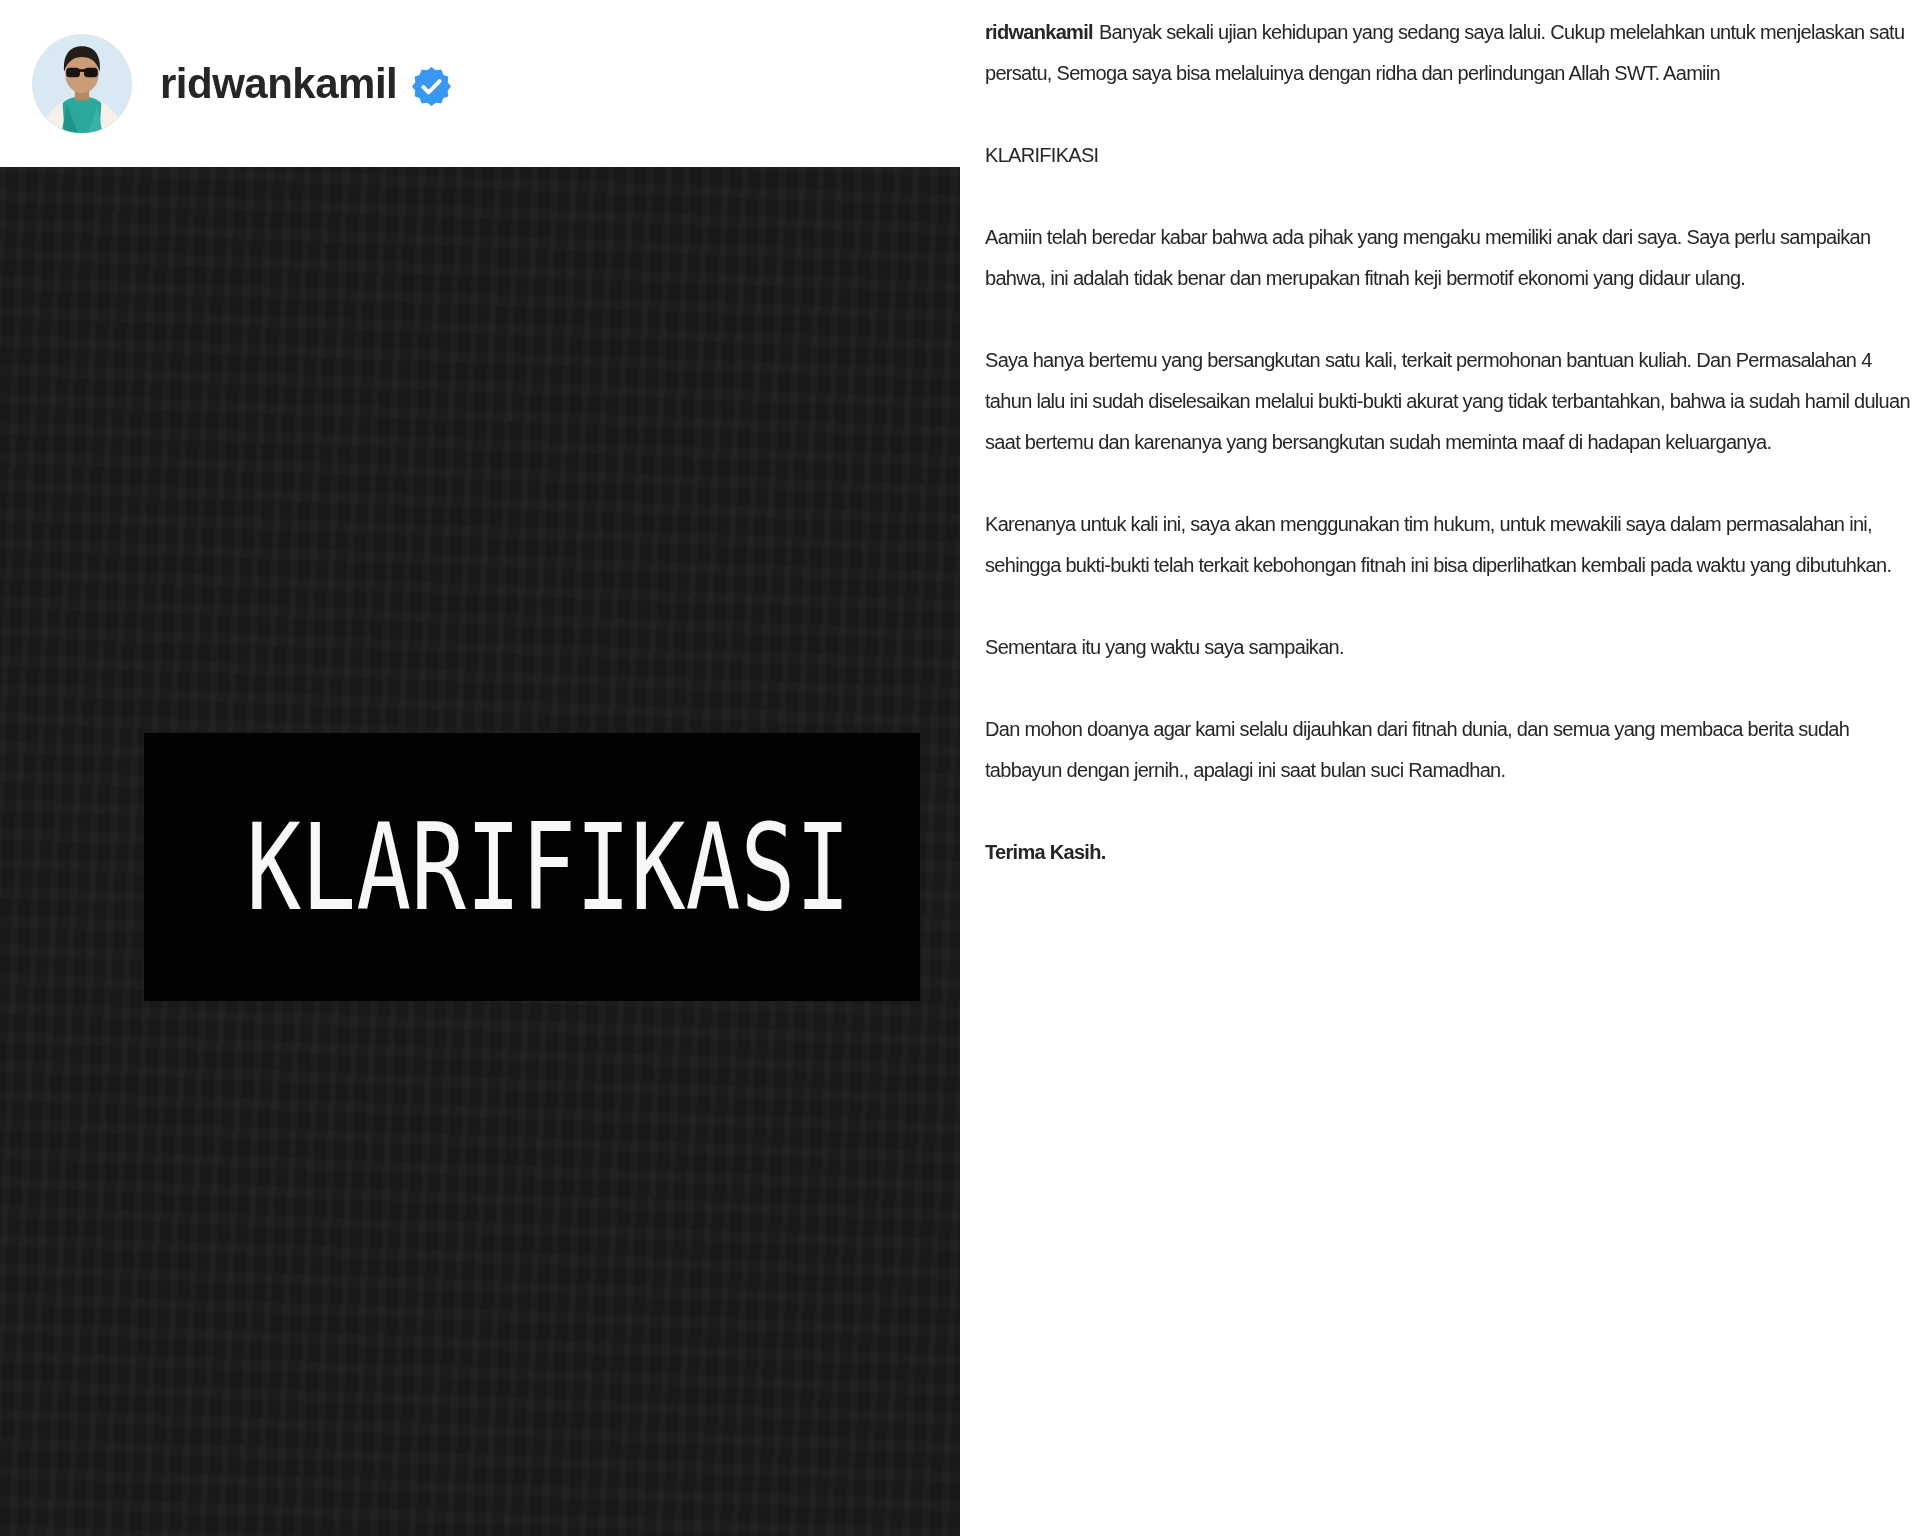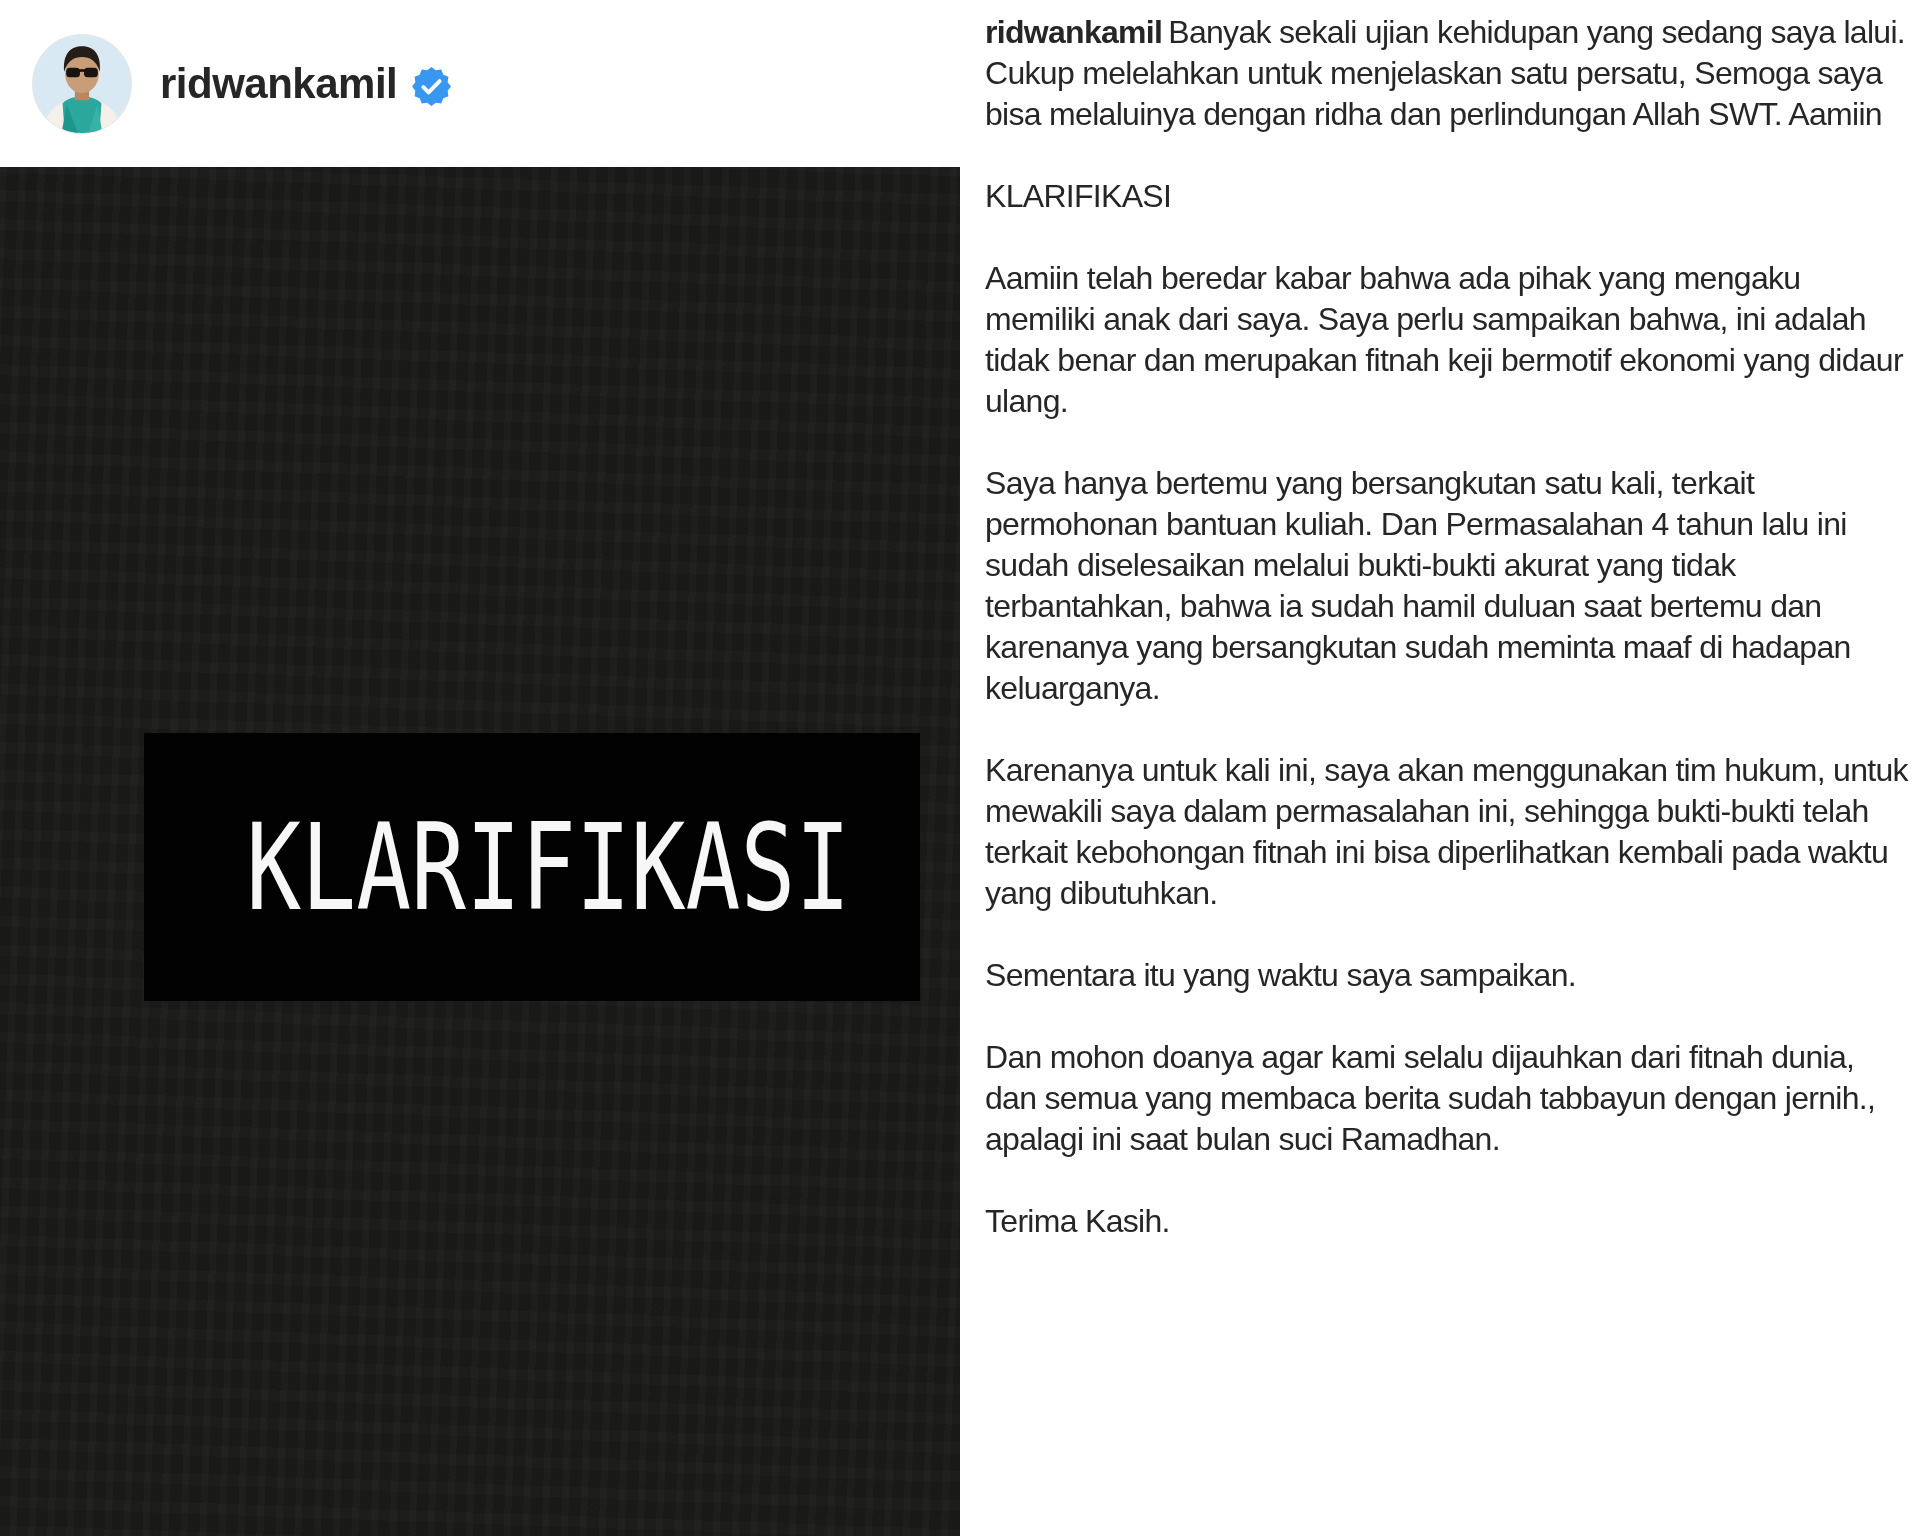--- a/index.html
+++ b/index.html
@@ -79,27 +79,27 @@
     color: #f7f7f7;
     white-space: nowrap;
     transform: translateX(16px) scaleX(0.76);
   }
 
   
   .caption {
     position: absolute;
     left: 985px; top: 12px;
     width: 926px;
-    font-size: 32px;
+    font-size: 20px;
     line-height: 41px;
     letter-spacing: -0.7px;
     color: #262626;
   }
   .caption .para { margin: 0 0 41px 0; }
-  .caption .para:last-child { margin-bottom: 4px; }
+  .caption .para:last-child { margin-bottom: 4px; font-weight: bold; }
   .caption .author {
     font-weight: 700;
     margin-right: 6px;
     cursor: pointer;
   }
 </style>
 </head>
 <body>
 
 <div class="stage">

